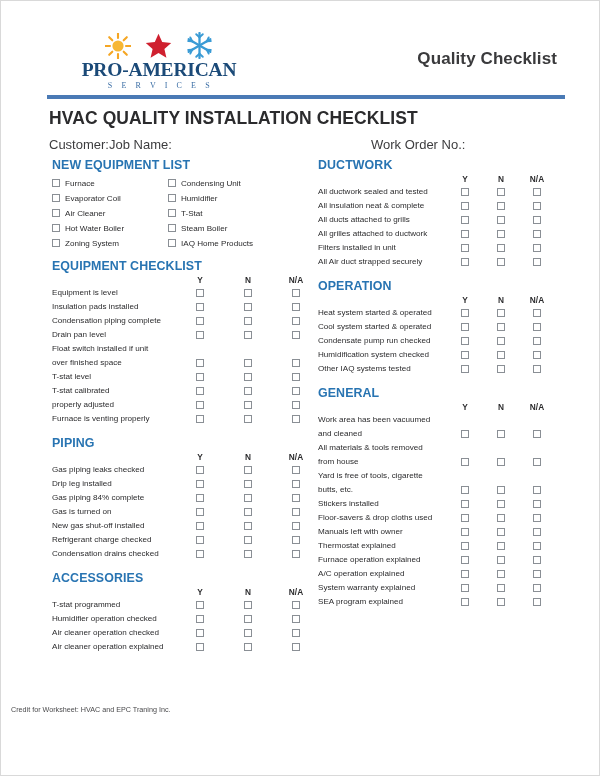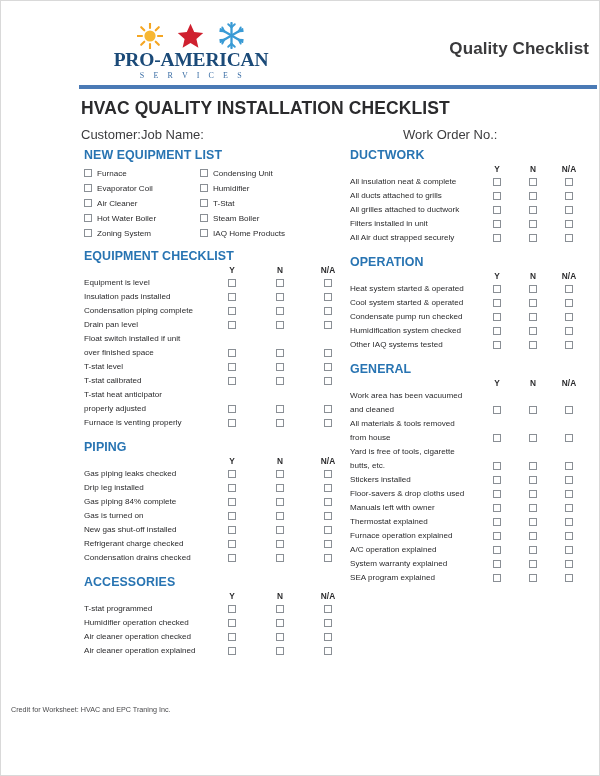--- a/index.html
+++ b/index.html
@@ -16,24 +16,23 @@
     width: 600px;
     height: 776px;
     background: #ffffff;
     border: 1px solid #d9d9d9;
     box-sizing: border-box;
     overflow: hidden;
   }
   .inner {
     position: absolute;
     left: 46px;
-    top: 12px;
+    top: 22px;
     width: 518px;
     height: 726px;
-    margin-left: 32px;
   }
 
   
   .masthead {
     position: relative;
     height: 72px;
   }
   .logo-block {
     position: absolute;
     left: 28px;
@@ -363,23 +362,20 @@
               <span class="cb bx" style="left: 192px;"></span>
               <span class="cb bx" style="left: 240px;"></span>
             </div>
             <div class="row">
               <span class="lbl">T-stat calibrated</span>
               <span class="cb bx" style="left: 144px;"></span>
               <span class="cb bx" style="left: 192px;"></span>
               <span class="cb bx" style="left: 240px;"></span>
             </div>
             <div class="row">
-              <span class="lbl">T-stat heat anticipator</span>
-            </div>
-            <div class="row">
               <span class="lbl">properly adjusted</span>
               <span class="cb bx" style="left: 144px;"></span>
               <span class="cb bx" style="left: 192px;"></span>
               <span class="cb bx" style="left: 240px;"></span>
             </div>
             <div class="row">
               <span class="lbl">Furnace is venting properly</span>
               <span class="cb bx" style="left: 144px;"></span>
               <span class="cb bx" style="left: 192px;"></span>
               <span class="cb bx" style="left: 240px;"></span>
@@ -475,20 +471,26 @@
       <div class="col-right">
 
         <div class="sec">
             <div class="sec-title">DUCTWORK</div>
             <div class="ynna-head">
               <span style="left: 137px;">Y</span>
               <span style="left: 173px;">N</span>
               <span style="left: 209px;">N/A</span>
             </div>
             <div class="row">
+              <span class="lbl">All ductwork sealed and tested</span>
+              <span class="cb bx" style="left: 143px;"></span>
+              <span class="cb bx" style="left: 179px;"></span>
+              <span class="cb bx" style="left: 215px;"></span>
+            </div>
+            <div class="row">
               <span class="lbl">All insulation neat &amp; complete</span>
               <span class="cb bx" style="left: 143px;"></span>
               <span class="cb bx" style="left: 179px;"></span>
               <span class="cb bx" style="left: 215px;"></span>
             </div>
             <div class="row">
               <span class="lbl">All ducts attached to grills</span>
               <span class="cb bx" style="left: 143px;"></span>
               <span class="cb bx" style="left: 179px;"></span>
               <span class="cb bx" style="left: 215px;"></span>

